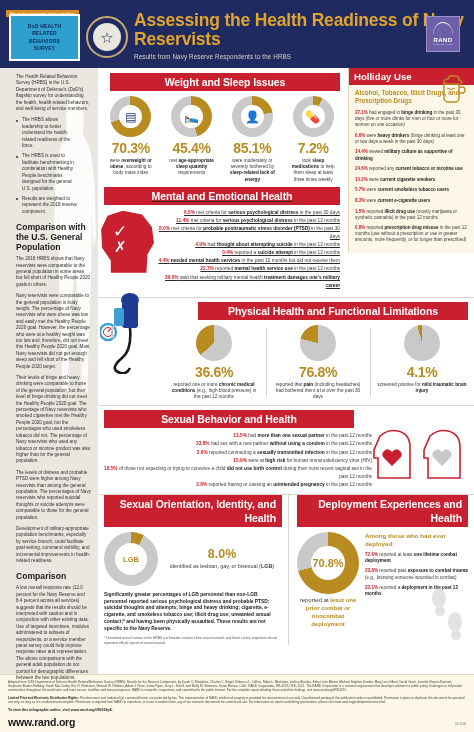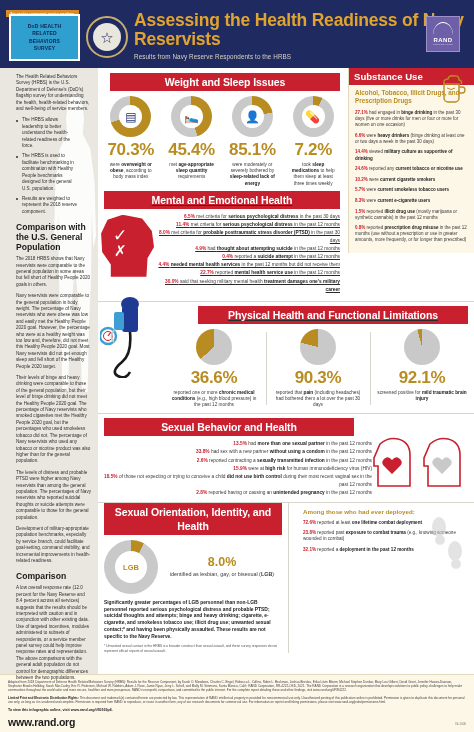--- a/index.html
+++ b/index.html
@@ -90,36 +90,36 @@
     margin:7px 0 4px 0;
   }
 
   .main{flex:1;background:#ffffff;position:relative;padding:0;}
 
   
   .banner{
     background:#c8202e;color:#ffffff;font-weight:bold;text-align:center;
     font-size:10.5px;line-height:14px;padding:2px 6px;letter-spacing:-.1px;
   }
-  .banner.left{text-align:center;}
+  .banner.left{text-align:right;}
 
   
   .sec{position:relative;}
   .donuts{display:flex;justify-content:space-between;padding:5px 4px 4px 4px;}
   .donut-cell{width:24%;display:flex;flex-direction:column;align-items:center;text-align:center;}
   .donut{
     position:relative;width:41px;height:41px;border-radius:50%;
     display:flex;align-items:center;justify-content:center;
   }
   .donut .hole{
     position:absolute;width:23px;height:23px;border-radius:50%;background:#ffffff;
     display:flex;align-items:center;justify-content:center;
   }
   .donut .gly{position:relative;z-index:3;font-size:12px;line-height:1;color:#20336b;}
-  .pct{color:#b98c22;font-size:17px;font-weight:bold;margin-top:3px;letter-spacing:-.3px;}
+  .pct{color:#b98c22;font-size:14px;font-weight:bold;margin-top:3px;letter-spacing:-.3px;}
   .cap{font-size:4.7px;line-height:6.2px;margin-top:2px;color:#3a3a3a;width:86%;}
   .cap b{color:#1a1a1a;}
 
   
   .mh-wrap{position:relative;padding:4px 6px 4px 2px;}
   .mh-head{
     position:absolute;left:2px;top:6px;width:54px;height:62px;background:#c8202e;
     clip-path:polygon(42% 0,78% 6%,96% 26%,100% 52%,88% 70%,86% 100%,20% 100%,20% 80%,4% 60%,2% 30%,14% 8%);
   }
   .mh-head .chk{position:absolute;left:13px;top:12px;color:#fff;font-size:17px;line-height:1;}
@@ -265,21 +265,21 @@
         <p>The levels of distress and probable PTSD were higher among Navy reservists than among the general population. The percentages of Navy reservists who reported suicidal thoughts or suicide attempts were comparable to those for the general population.</p>
         <p>Development of military-appropriate population benchmarks, especially by service branch, could facilitate goal-setting, command visibility, and incremental improvements in health-related readiness.</p>
         <div class="sb-h">Comparison</div>
         <p>A low overall response rate (12.0 percent for the Navy Reserve and 8.4 percent across all services) suggests that the results should be interpreted with caution and in conjunction with other existing data. Use of targeted incentives, modules administered to subsets of respondents, or a service member panel survey could help improve response rates and representation. The above comparisons with the general adult population do not control for demographic differences between the two populations.</p>
       </div>
     </div>
 
     <div class="main">
 
       <div class="right-col">
-        <div class="su-banner">Substance Use</div>
+        <div class="su-banner">Holliday Use</div>
         <svg class="beer" viewBox="0 0 30 34">
           <path d="M8 12 q-1 -5 4 -5 q1 -4 6 -3 q5 -1 5 4 q4 1 2 4" fill="none" stroke="#b98c22" stroke-width="1.4"></path>
           <path d="M8 12 h15 v14 a4 4 0 0 1 -4 4 h-7 a4 4 0 0 1 -4 -4 z" fill="none" stroke="#b98c22" stroke-width="1.4"></path>
           <path d="M23 15 h3 a3 3 0 0 1 0 6 h-3" fill="none" stroke="#b98c22" stroke-width="1.3"></path>
           <path d="M11 16 q4 3 8 0" fill="none" stroke="#b98c22" stroke-width="1"></path>
         </svg>
         <div class="su-body">
           <div class="su-sub">Alcohol, Tobacco, Illicit Drugs, and Prescription Drugs</div>
           <div class="su-item">
             <span class="p">27.1%</span><span> had engaged in </span><b>binge drinking</b><span> in the past 30 days (five or more drinks for men or four or more for women on one occasion)</span>
@@ -386,37 +386,37 @@
         <svg class="bp" viewBox="0 0 60 86">
           <rect x="22" y="14" width="16" height="26" rx="3" fill="#1f3a93"></rect>
           <rect x="14" y="20" width="10" height="18" rx="2" fill="#3f9fd4"></rect>
           <ellipse cx="30" cy="12" rx="9" ry="7" fill="#1f3a93"></ellipse>
           <circle cx="8" cy="44" r="8" fill="none" stroke="#3f9fd4" stroke-width="2.4"></circle>
           <circle cx="8" cy="44" r="4.5" fill="#ffffff" stroke="#c8202e" stroke-width="1"></circle>
           <path d="M8 44 L11 40" stroke="#c8202e" stroke-width="1.2"></path>
           <path d="M30 40 q2 22 -8 30 q-12 10 -4 14 q8 4 12 -4" fill="none" stroke="#1a1a1a" stroke-width="2.6"></path>
           <path d="M14 38 q-5 8 0 12" fill="none" stroke="#c9c9c9" stroke-width="2"></path>
         </svg>
-        <div style="padding:0 6px 0 100px;text-decoration:underline;">
+        <div style="padding:0 6px 0 100px;">
           <div class="banner">Physical Health and Functional Limitations</div>
         </div>
         <div class="pies">
           <div class="pie-cell">
             <div class="pie" style="background:conic-gradient(#c9c9c9 0 63.4%, #b98c22 63.4% 100%);"></div>
             <div class="pct">36.6%</div>
             <div class="cap"><span>reported one or more </span><b>chronic medical conditions</b><span> (e.g., high blood pressure) in the past 12 months</span></div>
           </div>
           <div class="pie-cell">
             <div class="pie" style="background:conic-gradient(#c9c9c9 0 79%, #b98c22 79% 100%);"></div>
-            <div class="pct">90.3%</div>
+            <div class="pct">76.8%</div>
             <div class="cap"><span>reported that </span><b>pain</b><span> (including headaches) had bothered them a lot over the past 30 days</span></div>
           </div>
           <div class="pie-cell">
             <div class="pie" style="background:conic-gradient(#c9c9c9 0 95.9%, #b98c22 95.9% 100%);"></div>
-            <div class="pct">92.1%</div>
+            <div class="pct">4.1%</div>
             <div class="cap"><span>screened positive for </span><b>mild traumatic brain injury</b><span></span></div>
           </div>
         </div>
       </div>
 
       <div class="sb-wrap">
         <div style="width:250px;">
           <div class="banner">Sexual Behavior and Health</div>
         </div>
         <div class="sb-lines" style="margin-top:4px;">
@@ -446,21 +446,28 @@
             <div class="lgb-txt">
               <div class="big">8.0%</div>
               <div class="sm"><span>identified as lesbian, gay, or bisexual (</span><b>LGB</b><span>)</span></div>
             </div>
           </div>
           <div class="lgb-note">Significantly greater percentages of LGB personnel than non-LGB personnel reported serious psychological distress and probable PTSD; suicidal thoughts and attempts; binge and heavy drinking; cigarette, e-cigarette, and smokeless tobacco use; illicit drug use; unwanted sexual contact;* and having been physically assaulted. These results are not specific to the Navy Reserve.</div>
           <div class="footnote">* Unwanted sexual contact in the HRBS is a broader construct than sexual assault, and these survey responses do not represent official reports of sexual assault.</div>
         </div>
 
         <div class="br">
+          <div class="banner left">Deployment Experiences and Health</div>
           <div class="dep-row">
+            <div>
+              <div class="dep-donut" style="background:conic-gradient(#b98c22 0 70.8%, #c9c9c9 70.8% 100%);">
+                <div class="hole">70.8%</div>
+              </div>
+              <div class="dep-cap"><span class="d">reported at </span><span>least one prior combat or noncombat deployment</span></div>
+            </div>
             <div class="dep-right">
               <div class="dep-h">Among those who had ever deployed:</div>
               <div class="dep-item"><span class="p">72.6%</span><span> reported at least </span><b>one lifetime combat deployment</b><span></span></div>
               <div class="dep-item"><span class="p">23.8%</span><span> reported past </span><b>exposure to combat trauma</b><span> (e.g., knowing someone wounded in combat)</span></div>
               <div class="dep-item"><span class="p">32.1%</span><span> reported a </span><b>deployment in the past 12 months</b><span></span></div>
               <svg class="boots" viewBox="0 0 42 58">
                 <ellipse cx="13" cy="12" rx="7" ry="10" fill="#c9c9c9"></ellipse>
                 <ellipse cx="14" cy="25" rx="5" ry="5" fill="#c9c9c9"></ellipse>
                 <ellipse cx="29" cy="36" rx="7" ry="10" fill="#c9c9c9"></ellipse>
                 <ellipse cx="30" cy="49" rx="5" ry="5" fill="#c9c9c9"></ellipse>

